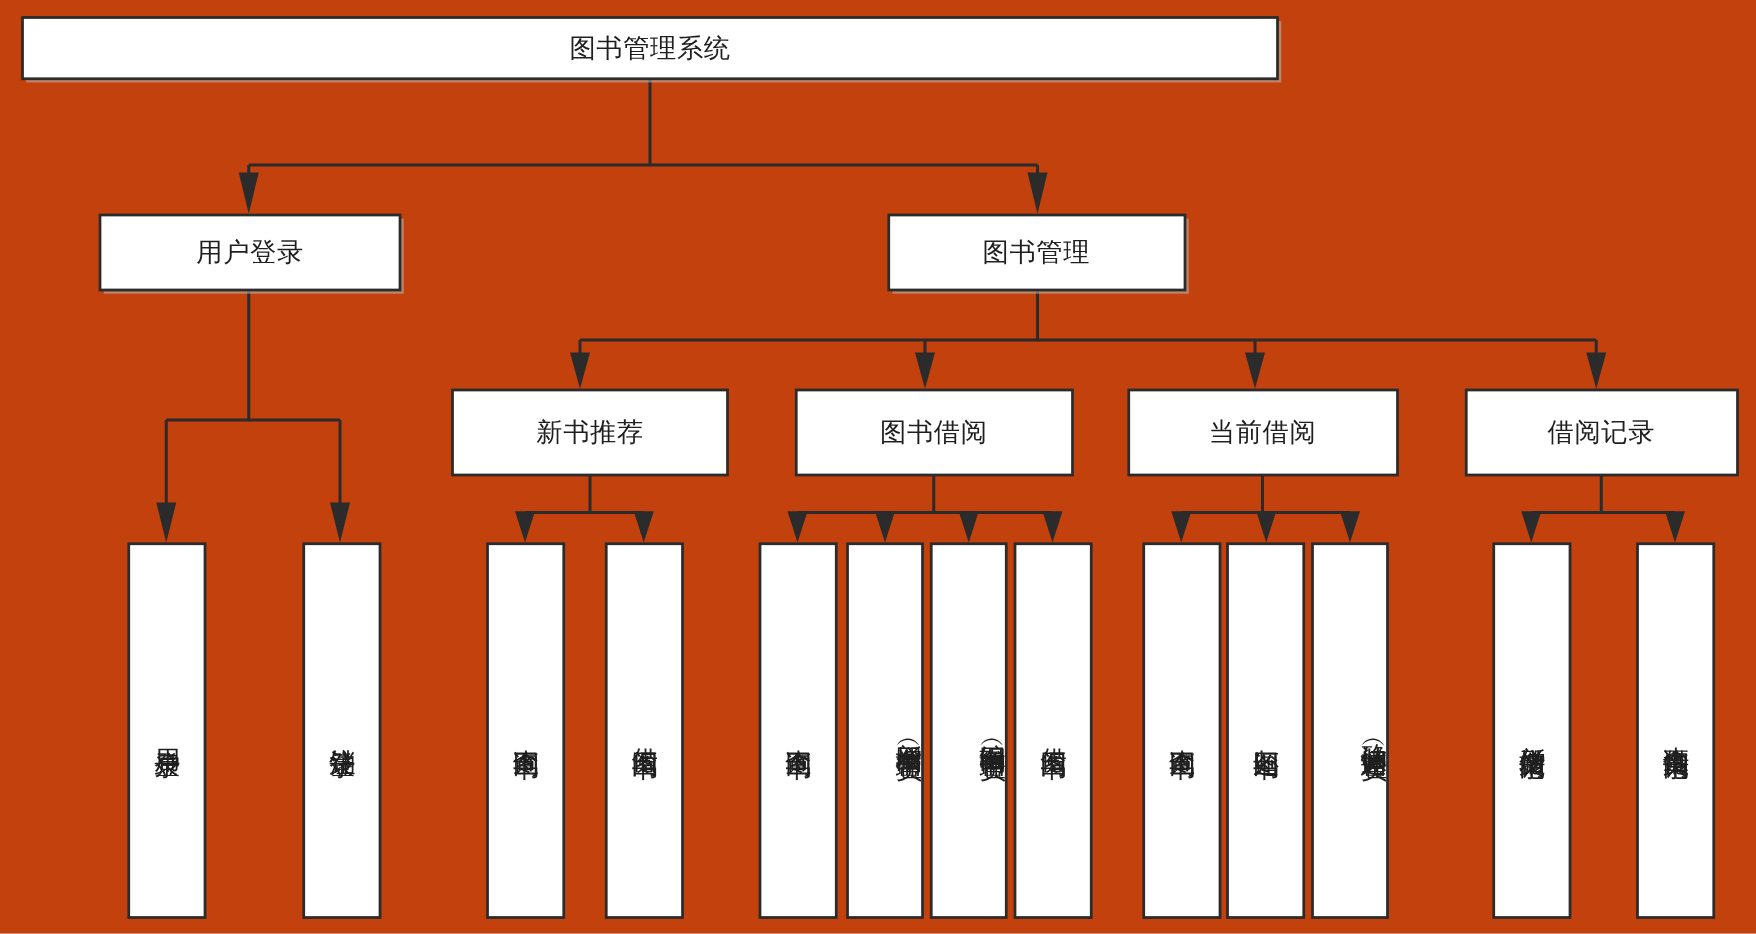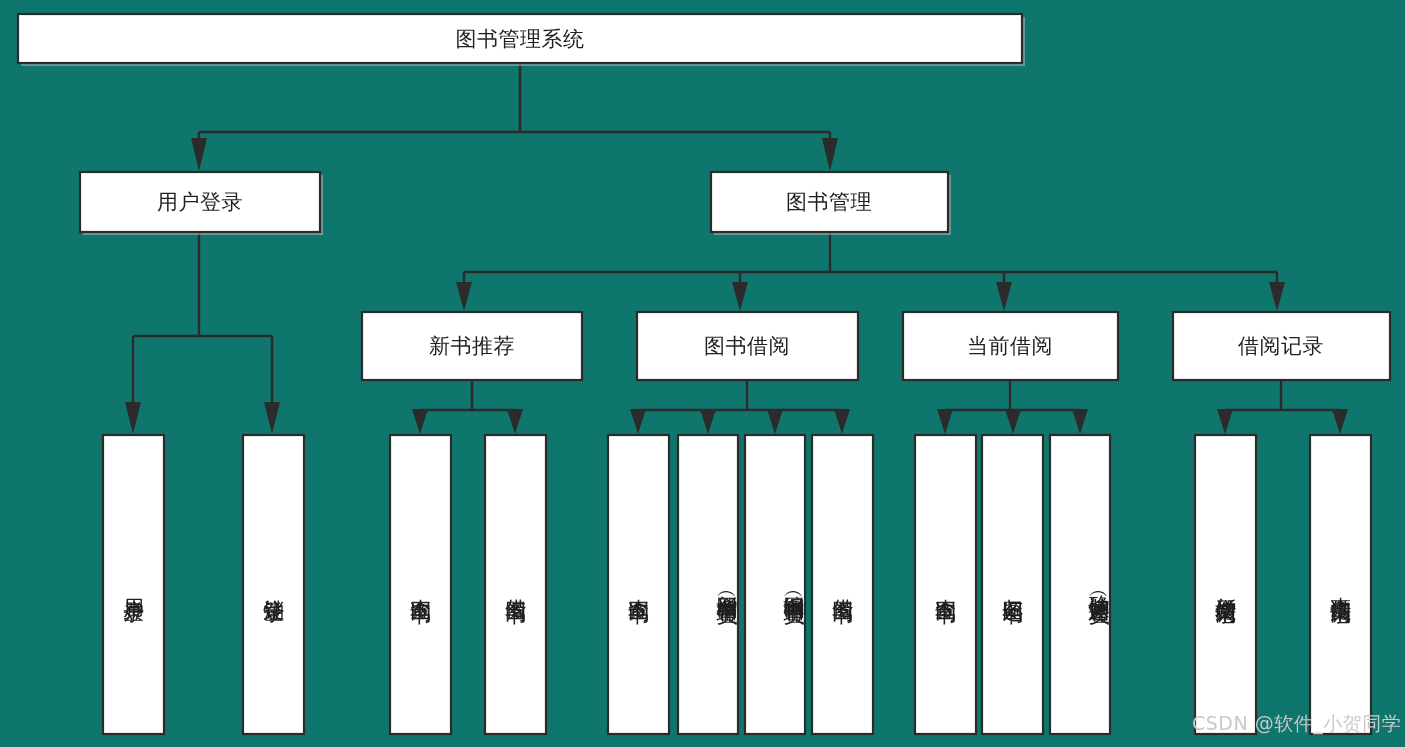--- a/index.html
+++ b/index.html
@@ -7,21 +7,21 @@
     padding: 0;
     background: #ffffff;
   }
   body {
     font-family: "DejaVu Sans", "Liberation Sans", sans-serif;
   }
   #canvas {
     position: relative;
     width: 1405px;
     height: 747px;
-    background: #0f766e;
+    background: #c2410c;
     overflow: hidden;
   }
   #diagram-svg {
     position: absolute;
     top: 0;
     left: 0;
     width: 1405px;
     height: 747px;
   }
   .node-box {
@@ -210,15 +210,14 @@
   <div class="node-label-v" style="left:608px; top:435px; width:61px; height:299px;">查询图书</div>
   <div class="node-label-v" style="left:678px; top:438px; width:60px; height:293px; align-items:flex-start;">新增图书（管理员）</div>
   <div class="node-label-v" style="left:745px; top:438px; width:60px; height:293px; align-items:flex-start;">编辑图书（管理员）</div>
   <div class="node-label-v" style="left:812px; top:435px; width:61px; height:299px;">借阅图书</div>
   <div class="node-label-v" style="left:915px; top:435px; width:61px; height:299px;">查询图书</div>
   <div class="node-label-v" style="left:982px; top:435px; width:61px; height:299px;">归还图书</div>
   <div class="node-label-v" style="left:1050px; top:438px; width:60px; height:293px; align-items:flex-start;">确认归还（管理员）</div>
   <div class="node-label-v" style="left:1195px; top:435px; width:61px; height:299px;">新增借阅记录</div>
   <div class="node-label-v" style="left:1310px; top:435px; width:61px; height:299px;">查询借阅记录</div>
 
-  <div class="watermark" style="left:1192px; top:711px;">CSDN @软件_小贺同学</div>
 
 </div>
 
 </body></html>

